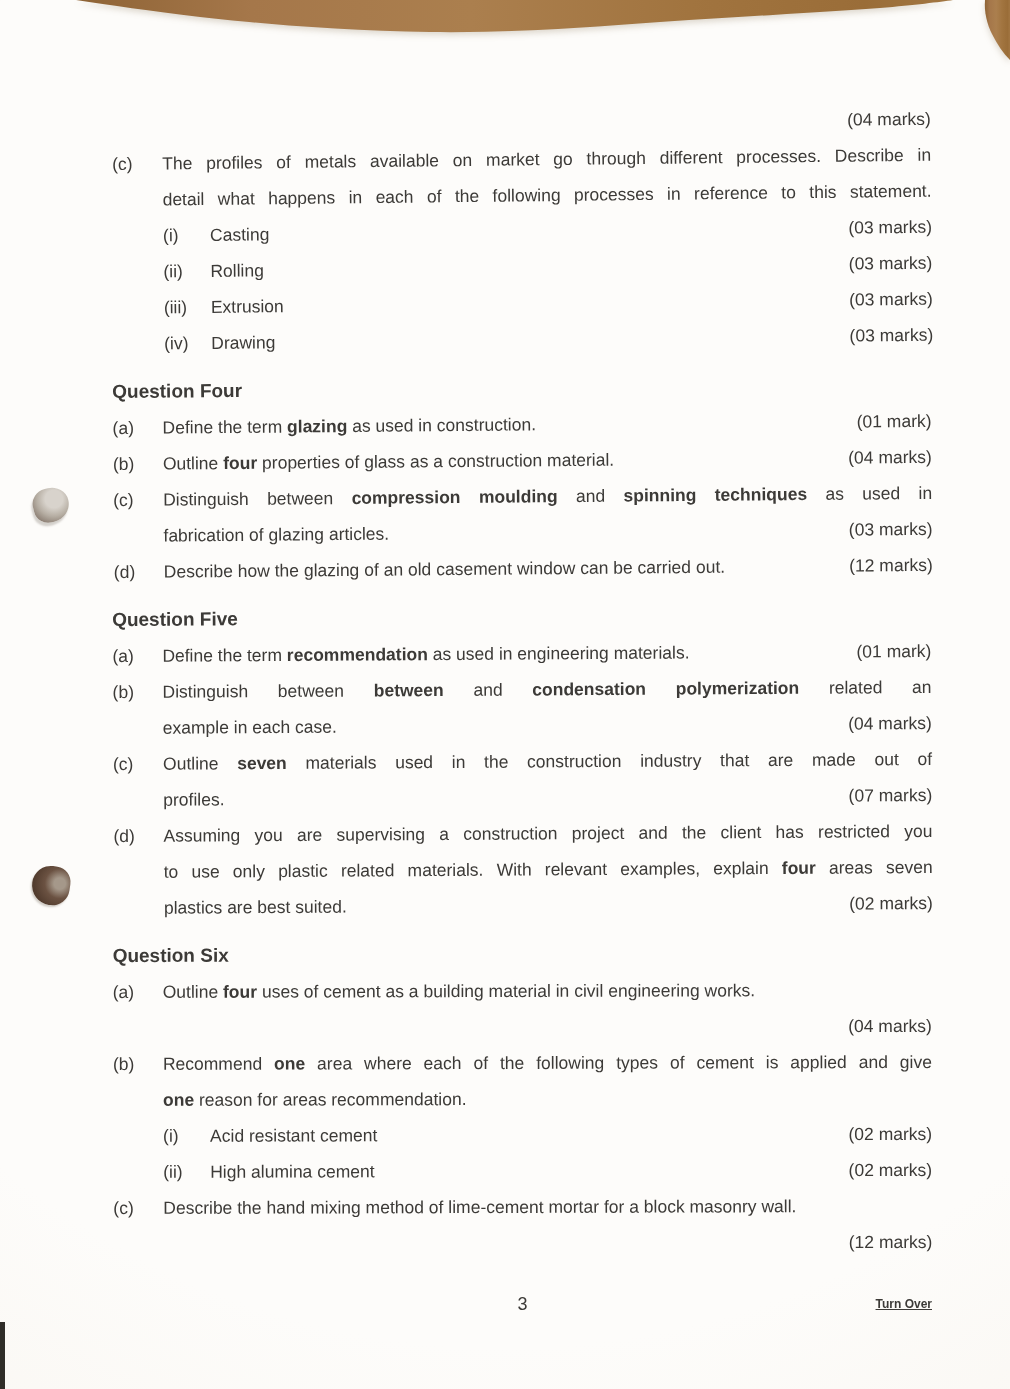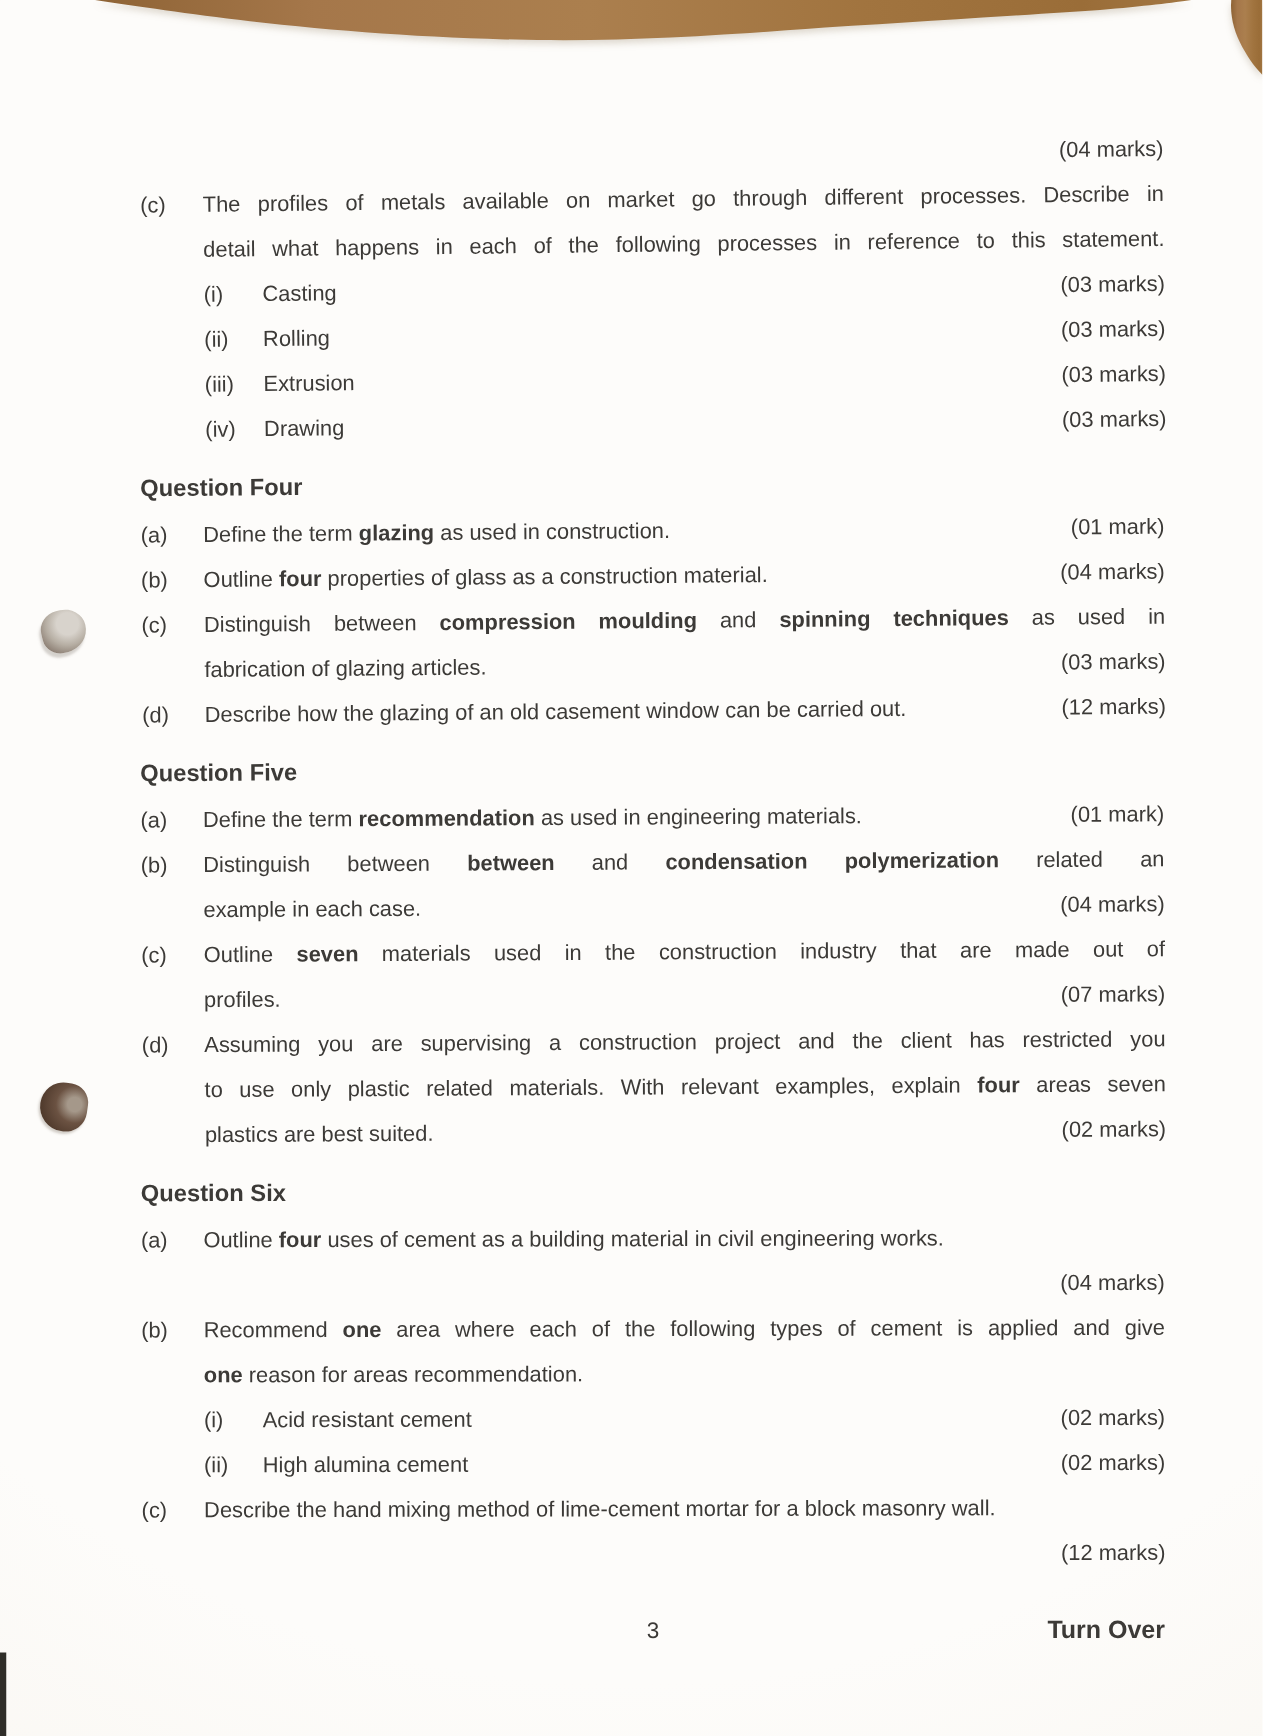--- a/index.html
+++ b/index.html
@@ -39,21 +39,21 @@
   .row { display: flex; align-items: baseline; line-height: 36px; font-size: 17.5px; }
   .lbl { flex: 0 0 50px; }
   .sublbl { flex: 0 0 47px; }
   .txt { flex: 1 1 auto; min-width: 0; }
   .just { text-align: justify; text-align-last: justify; }
   .mk { flex: 0 0 auto; margin-left: 14px; white-space: nowrap; }
   b { font-weight: 700; }
   .qtitle { font-size: 19px; font-weight: 700; line-height: 36px; margin-top: 12px; }
   .footer { display: flex; align-items: baseline; line-height: 36px; font-size: 18px; margin-top: 24px; position: relative; }
   .pagenum { position: absolute; left: 0; width: 100%; text-align: center; }
-  .turnover { margin-left: auto; font-weight: 700; font-size: 20px; }
+  .turnover { margin-left: auto; font-weight: 700; font-size: 12px; text-decoration: underline; }
 </style>
 </head>
 <body>
 
 <div class="desk-svg">
   <svg width="1010" height="80" viewBox="0 0 1010 80" xmlns="http://www.w3.org/2000/svg">
     <defs>
       <linearGradient id="deskg" x1="0" y1="0" x2="1" y2="0">
         <stop offset="0" stop-color="#8e6335"></stop>
         <stop offset="0.2" stop-color="#a5774a"></stop>

